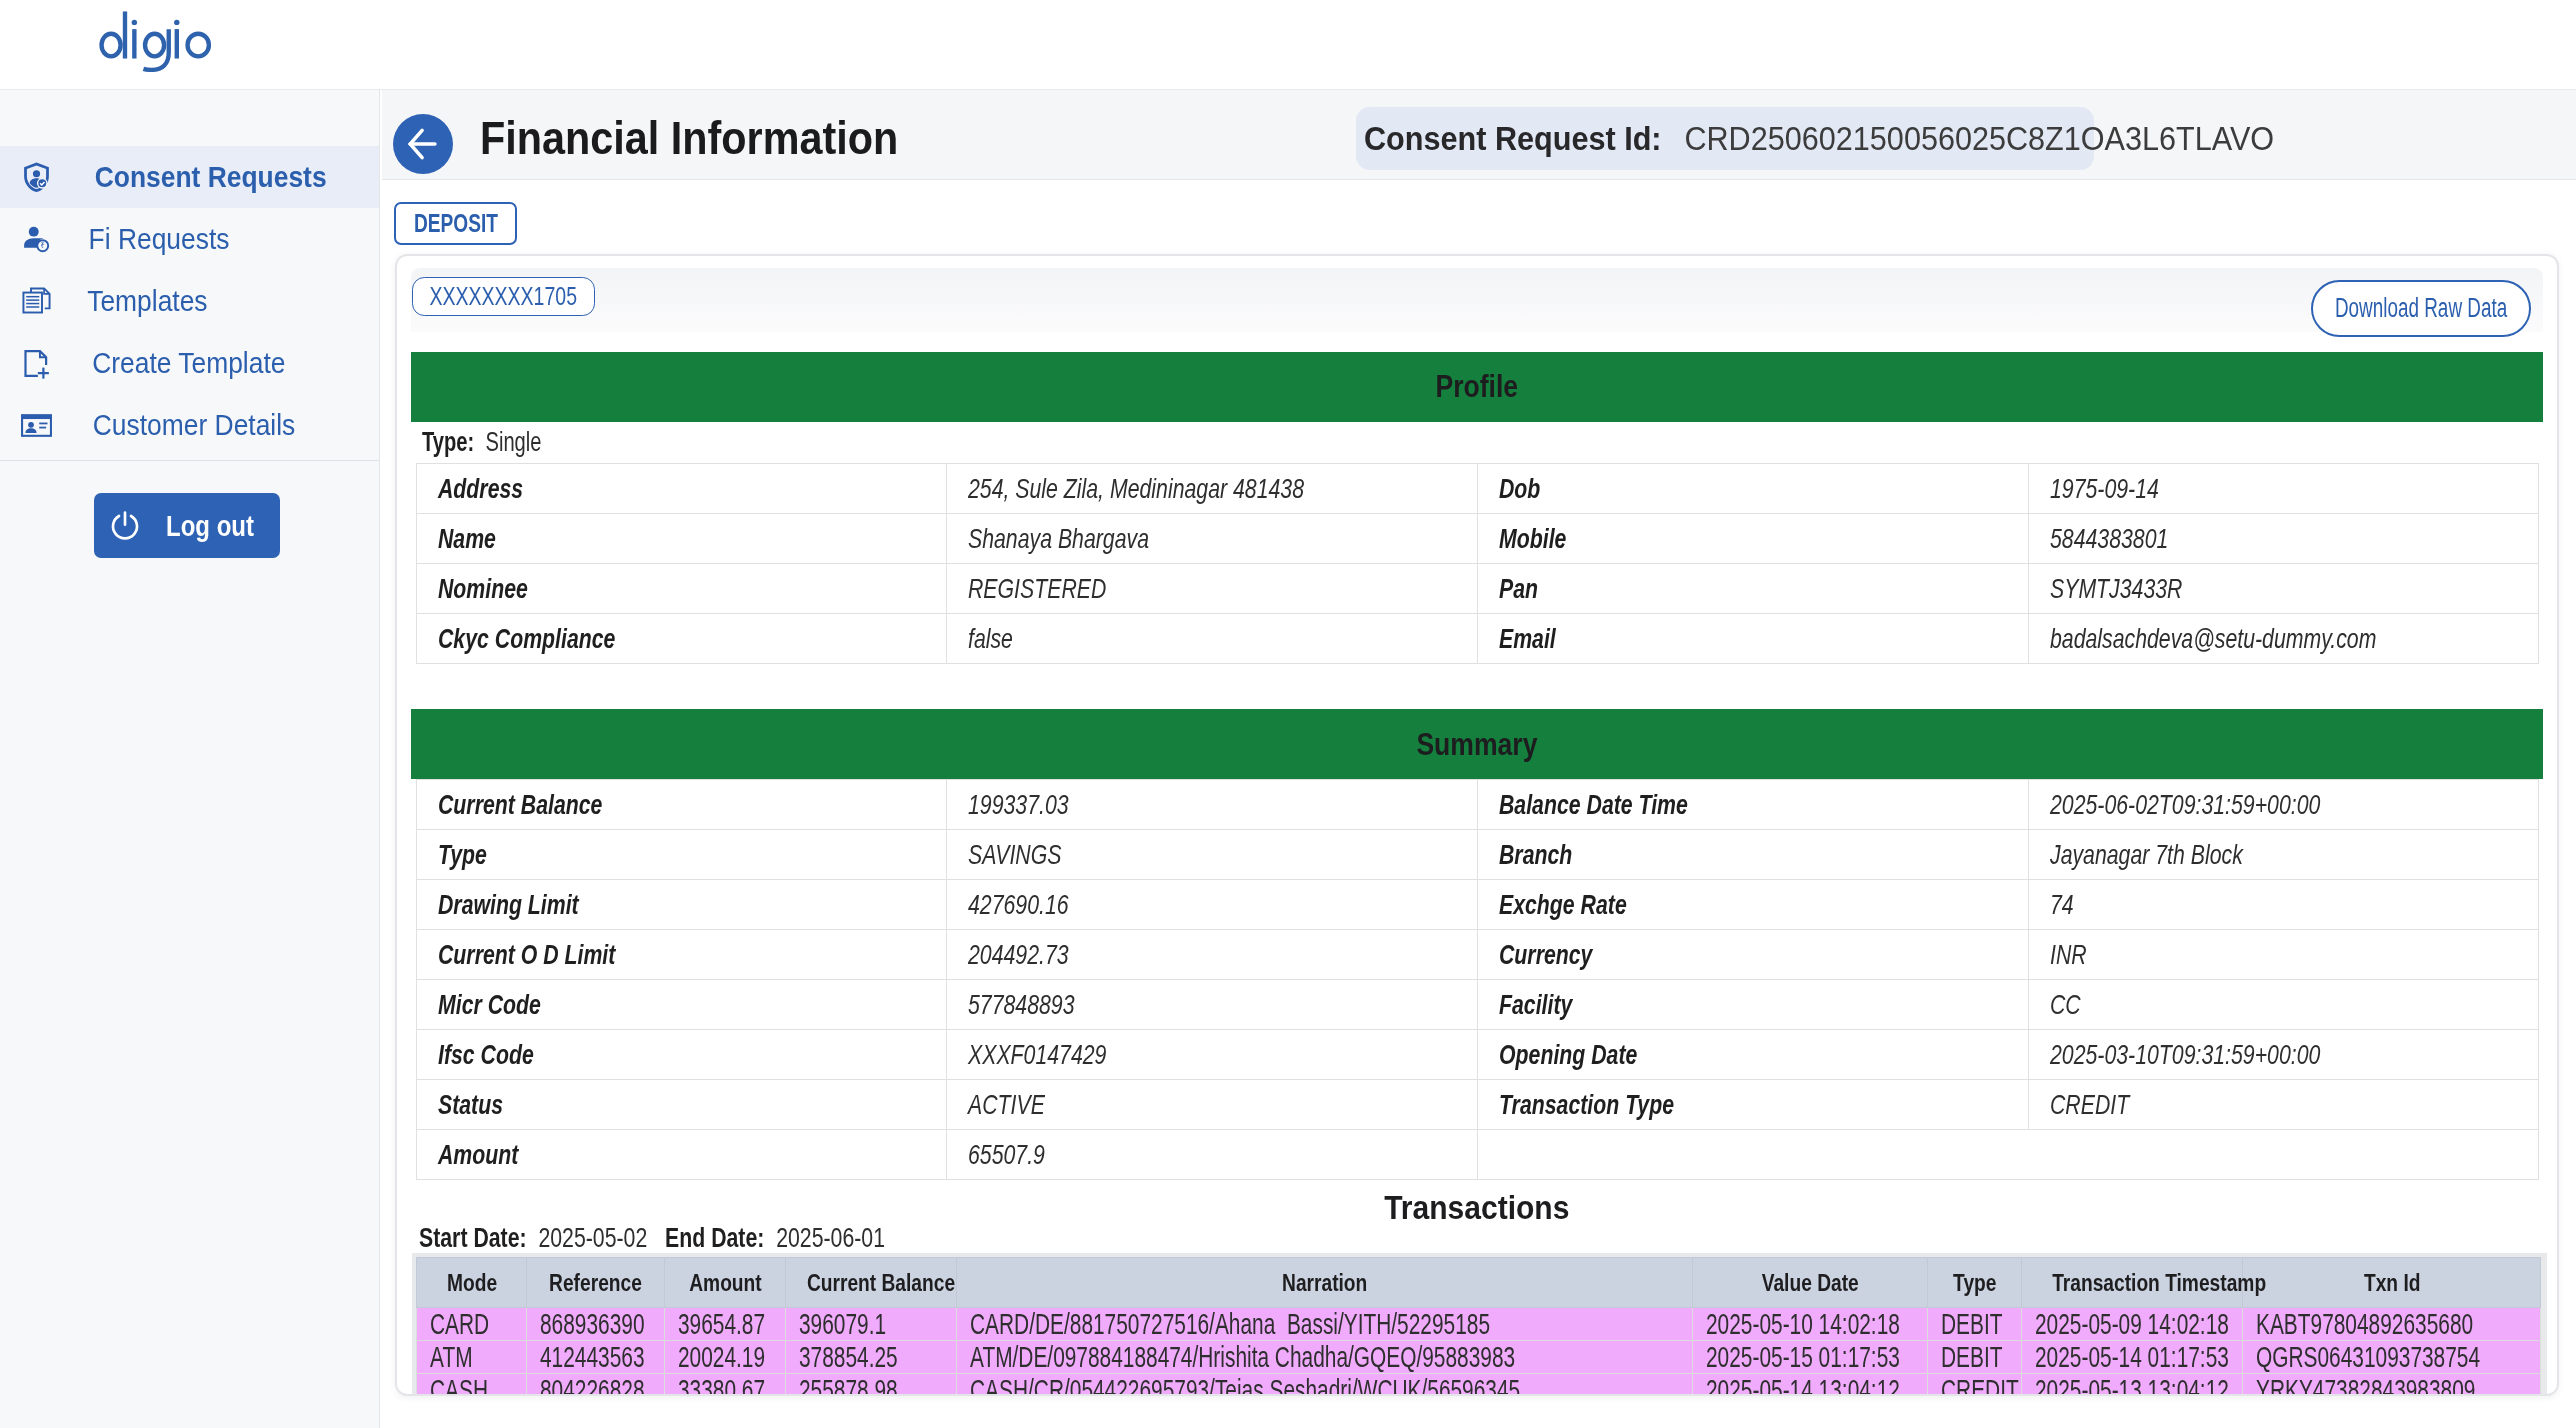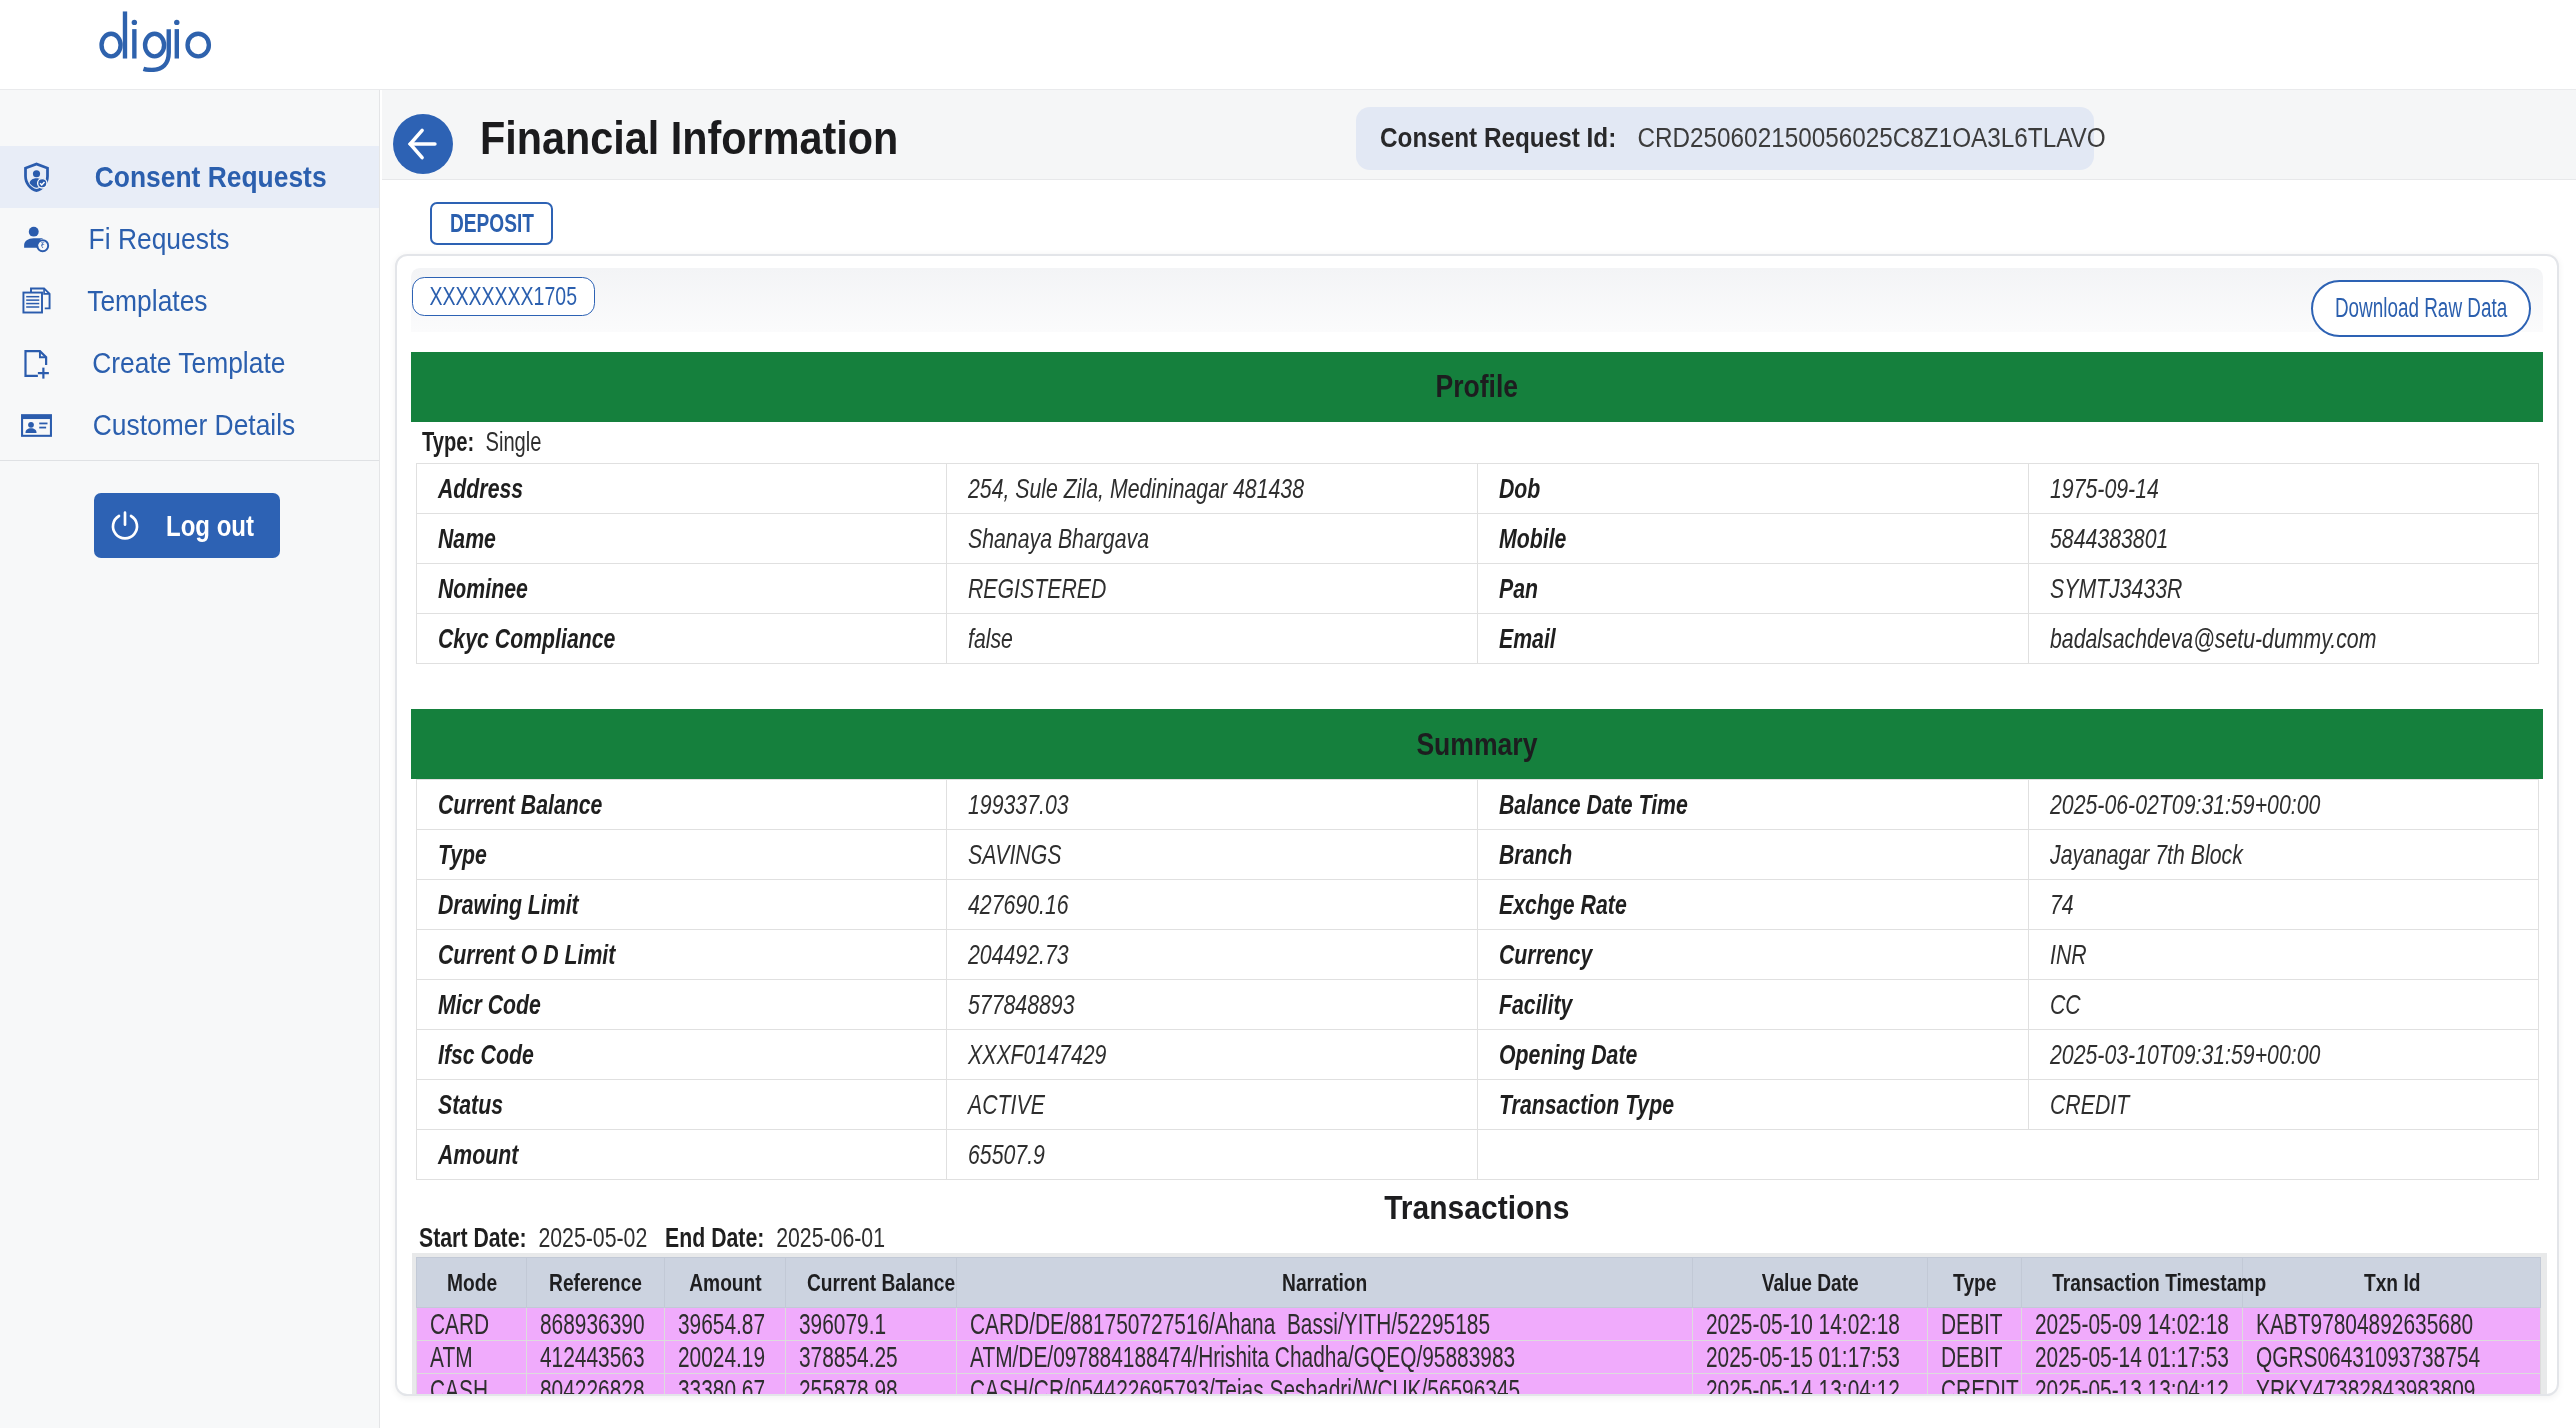--- a/index.html
+++ b/index.html
@@ -29,26 +29,26 @@
 .main { position:absolute; left:382px; top:90px; width:2194px; height:1338px; }
 .hband { position:absolute; left:0; top:0; width:2194px; height:90px;
   background:#f5f6f7; border-bottom:1.8px solid #e7e8ea; }
 .backbtn { position:absolute; left:11.4px; top:24px; width:60px; height:60px;
   border-radius:50%; background:#2d62b4; }
 .h1 { position:absolute; left:98px; top:20px; font-size:47px; font-weight:bold;
   color:#1b1b1d; white-space:nowrap; transform:scaleX(0.88);
   transform-origin:0 50%; }
 .idchip { position:absolute; left:974px; top:16.7px; width:738px; height:63px;
   background:#e2e8f4; border-radius:14px; display:flex; align-items:center;
-  font-size:27px; padding-left:24px; color:#3c3c3c; white-space:nowrap; }
+  font-size:34px; padding-left:8px; color:#3c3c3c; white-space:nowrap; }
 .idchip b { color:#28282a; margin-right:16px; }
 .deposit { position:absolute; left:12.3px; top:112px; width:123px; height:43px;
   background:#fff; border:2.6px solid #2d62b4; border-radius:7px; color:#2b5fae;
   font-size:25.5px; font-weight:bold; font-family:"Liberation Sans", sans-serif;
-  display:flex; align-items:center; justify-content:center;margin-left:36px; }
+  display:flex; align-items:center; justify-content:center; }
 .card { position:absolute; left:13px; top:164px; width:2164px; height:1142px;
   background:#fff; border:2.6px solid #e3e5e9; border-radius:12.3px;
   box-shadow:0 1.8px 7px rgba(0,0,0,0.06); overflow:hidden; }
 .strip { margin:12.3px 14px 0; height:64px; background:linear-gradient(180deg,#f3f4f6,#fbfbfc);
   border-radius:8.8px 8.8px 0 0; }
 .acctchip { position:absolute; left:15px; top:21px; height:39px;
   border:1.8px solid #2d62b4; border-radius:12.3px; color:#2b5fae; font-size:26px;
   display:flex; align-items:center; justify-content:center; width:183px;
   background:#fff;text-align:center; }
 .dlbtn { position:absolute; right:26px; top:24px; height:57px; width:220px;

